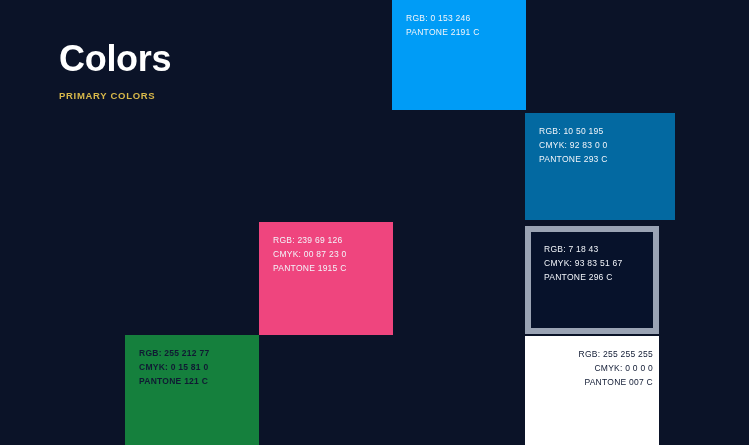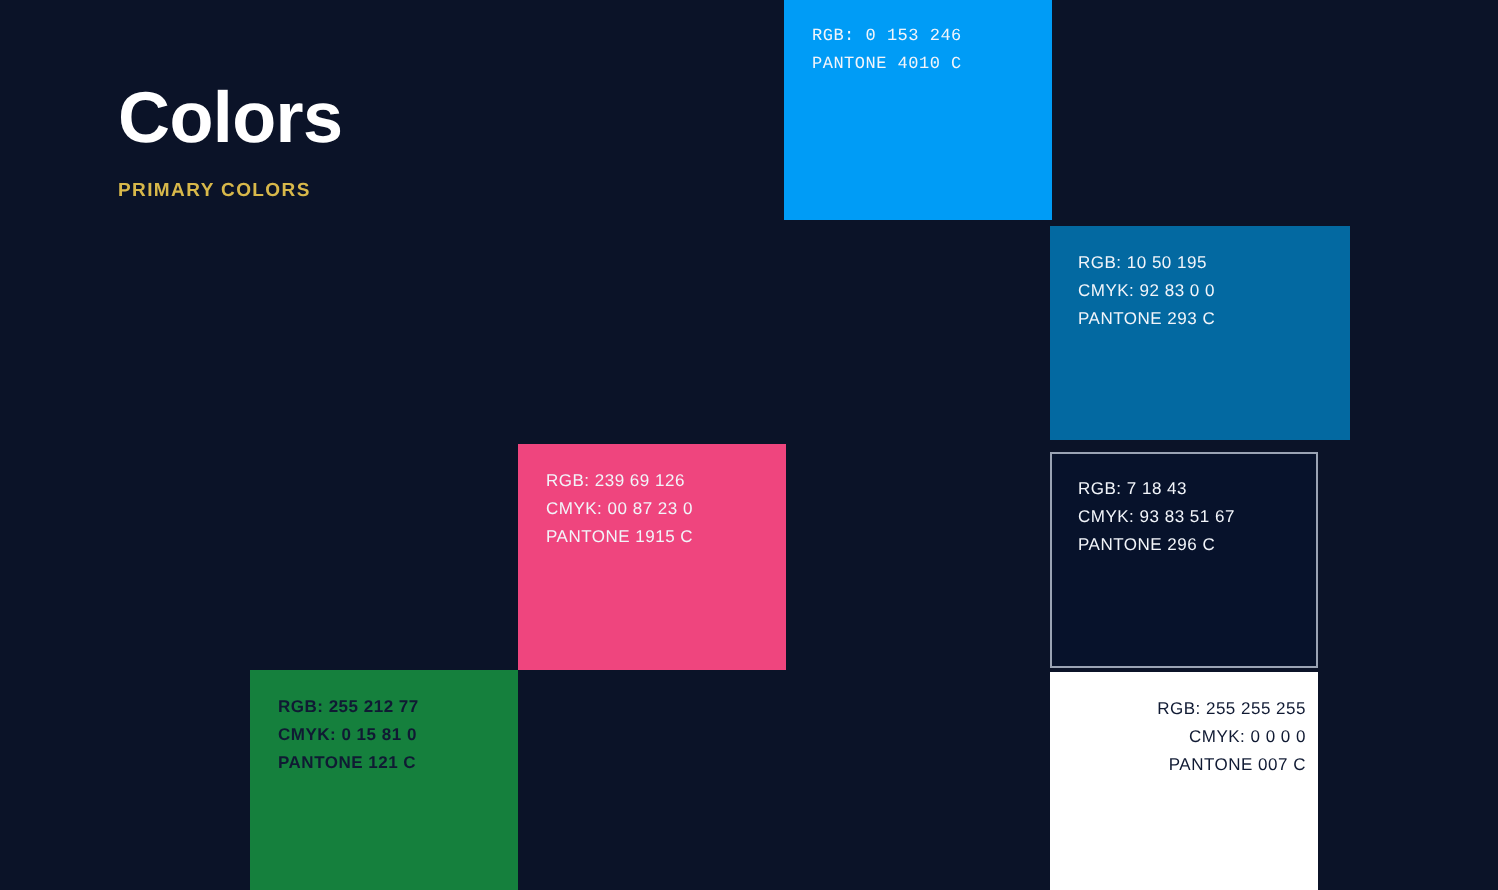--- a/index.html
+++ b/index.html
@@ -50,41 +50,41 @@
   }
   .spec-line {
     font-size: 8.5px;
     line-height: 14px;
     letter-spacing: 0.25px;
     white-space: nowrap;
   }
   .light-text .spec-line { color: #f2f5fa; }
   .dark-text  .spec-line { color: #101a33; }
   .bordered {
-    border: 1px solid #0ea5e9;
+    border: 6px solid #0ea5e9;
   }
   .bordered .swatch-specs {
     left: 13px;
     top: 10px;
   }
 </style>
 </head>
 <body>
 
 <div id="canvas" style="background: rgb(11, 19, 40);">
 
   <div class="title-block">
     <div class="page-title" style="color: rgb(255, 255, 255);">Colors</div>
     <div class="page-subtitle" style="color: rgb(216, 184, 74);">PRIMARY COLORS</div>
   </div>
 
-  <div class="swatch light-text" id="sw-cyan" style="left: 392px; top: 0px; width: 134px; height: 110px; background-color: rgb(0, 156, 246); font-family: Liberation Mono, monospace;">
+  <div class="swatch light-text" id="sw-cyan" style="left: 392px; top: 0px; width: 134px; height: 110px; background-color: rgb(0, 156, 246);">
     <div class="swatch-specs">
       <div class="spec-line" style="color: rgb(242, 245, 250);">RGB: 0 153 246</div>
-      <div class="spec-line" style="color: rgb(242, 245, 250);">PANTONE 4010 C</div>
+      <div class="spec-line" style="color: rgb(242, 245, 250);">PANTONE 2191 C</div>
     </div>
   </div>
 
   <div class="swatch light-text" id="sw-blue" style="left: 525px; top: 113px; width: 150px; height: 107px; background-color: #0369a1;">
     <div class="swatch-specs">
       <div class="spec-line" style="color: rgb(242, 245, 250);">RGB: 10 50 195</div>
       <div class="spec-line" style="color: rgb(242, 245, 250);">CMYK: 92 83 0 0</div>
       <div class="spec-line" style="color: rgb(242, 245, 250);">PANTONE 293 C</div>
     </div>
   </div>

